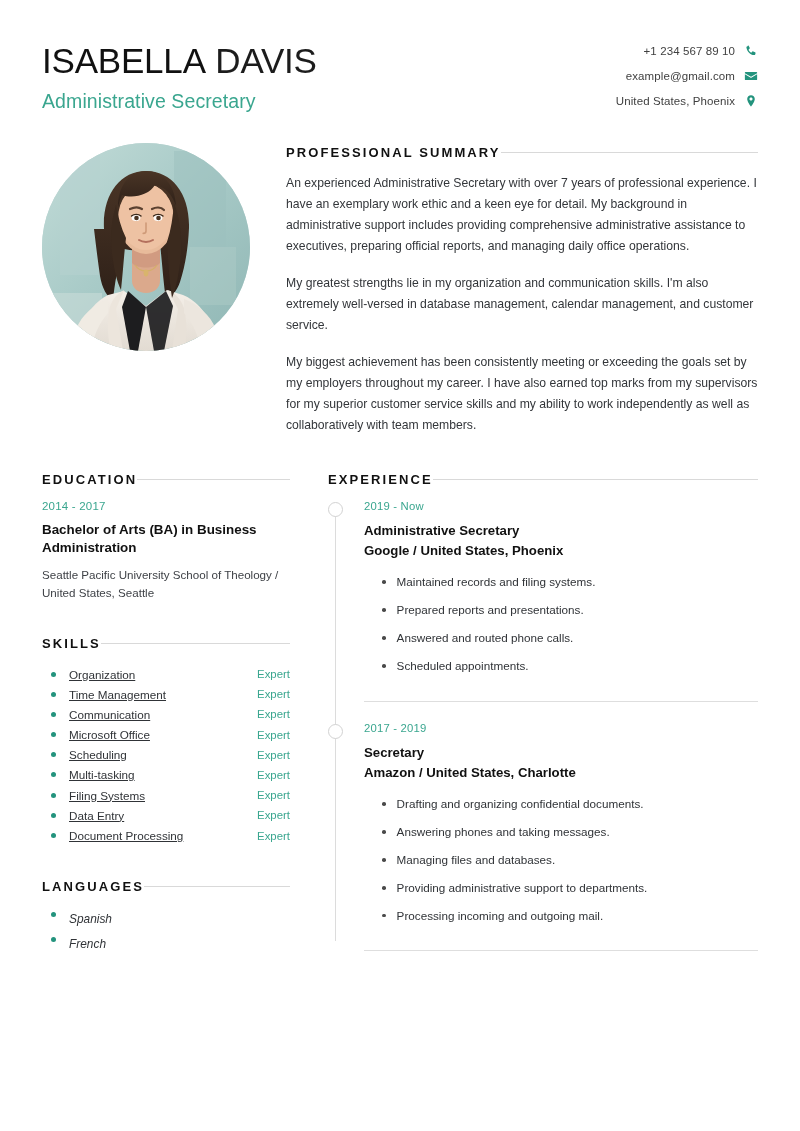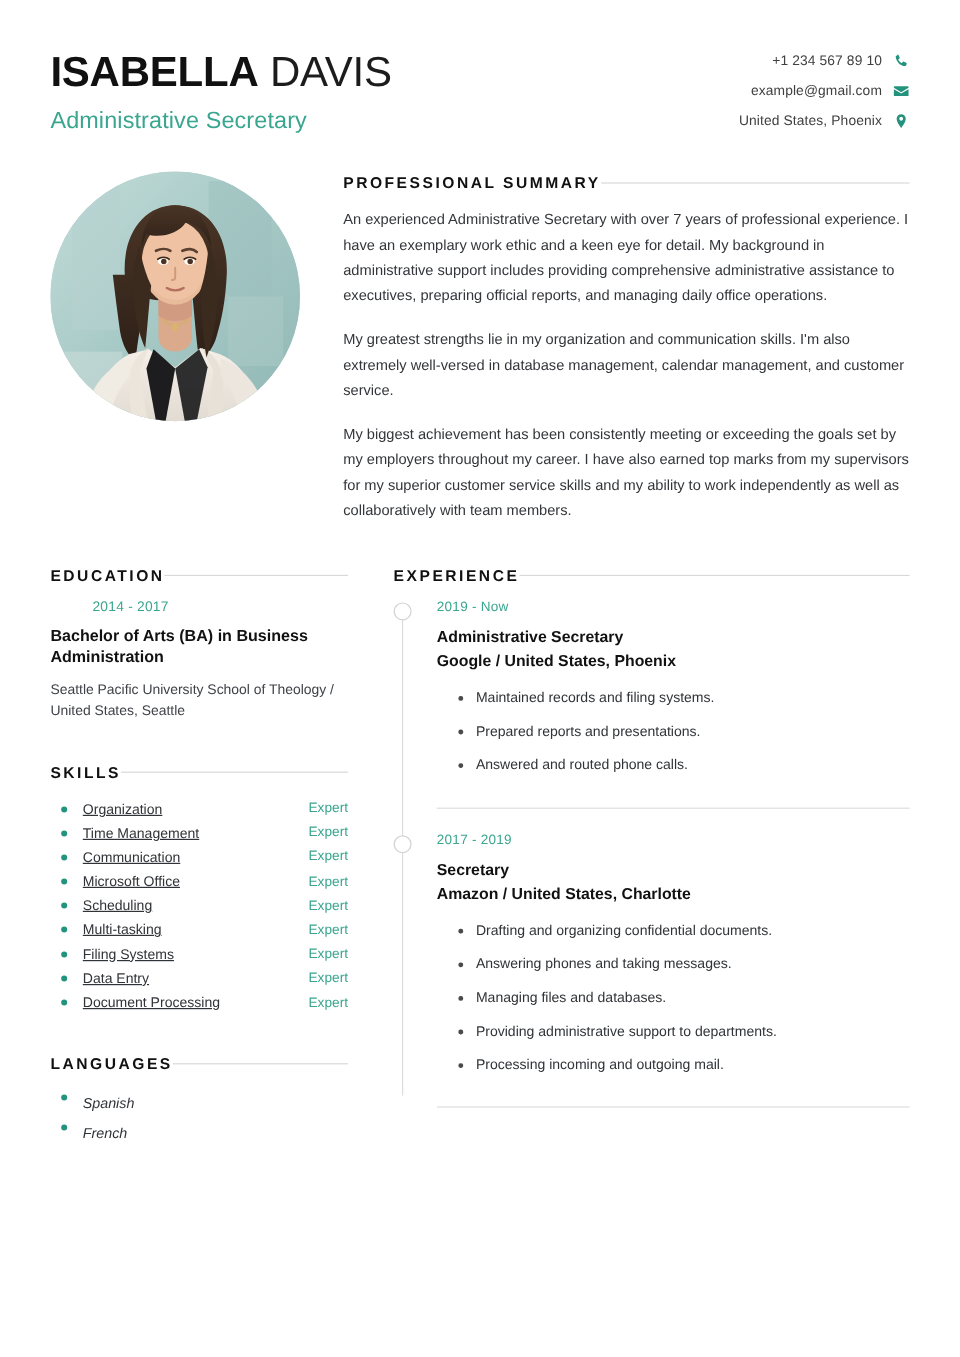--- a/index.html
+++ b/index.html
@@ -33,21 +33,21 @@
 
   .identity { padding-top: 6px; }
 
   .full-name {
     font-size: 35px;
     line-height: 1.08;
     letter-spacing: -0.2px;
     color: #111111;
     white-space: nowrap;
   }
-  .name-first { font-weight: 700; }
+  .name-first { font-weight: 400; }
   .name-last  { font-weight: 300; color: #1c1c1c; }
 
   .job-title {
     margin-top: 10px;
     font-size: 19.5px;
     font-weight: 400;
     color: #3aa68f;
     letter-spacing: 0.1px;
   }
 
@@ -145,21 +145,20 @@
 
   .block { margin-bottom: 33px; }
   .block:last-child { margin-bottom: 0; }
 
   
   .edu-date {
     font-size: 11.5px;
     color: #3aa68f;
     margin-bottom: 9px;
     letter-spacing: 0.2px;
-    margin-left: 35px;
   }
   .edu-degree {
     font-size: 13.4px;
     font-weight: 700;
     color: #111111;
     line-height: 1.35;
     margin-bottom: 9px;
   }
   .edu-school {
     font-size: 11.6px;
@@ -504,20 +503,24 @@
             <span class="duty-text">Maintained records and filing systems.</span>
           </div>
           <div class="duty-row">
             <span class="duty-dot"></span>
             <span class="duty-text">Prepared reports and presentations.</span>
           </div>
           <div class="duty-row">
             <span class="duty-dot"></span>
             <span class="duty-text">Answered and routed phone calls.</span>
           </div>
+          <div class="duty-row">
+            <span class="duty-dot"></span>
+            <span class="duty-text">Scheduled appointments.</span>
+          </div>
         </div>
 
         <div class="job-sep"></div>
 
         <div class="job">
           <span class="job-marker"></span>
           <div class="job-date">2017 - 2019</div>
           <div class="job-role">Secretary</div>
           <div class="job-company">Amazon / United States, Charlotte</div>
 

